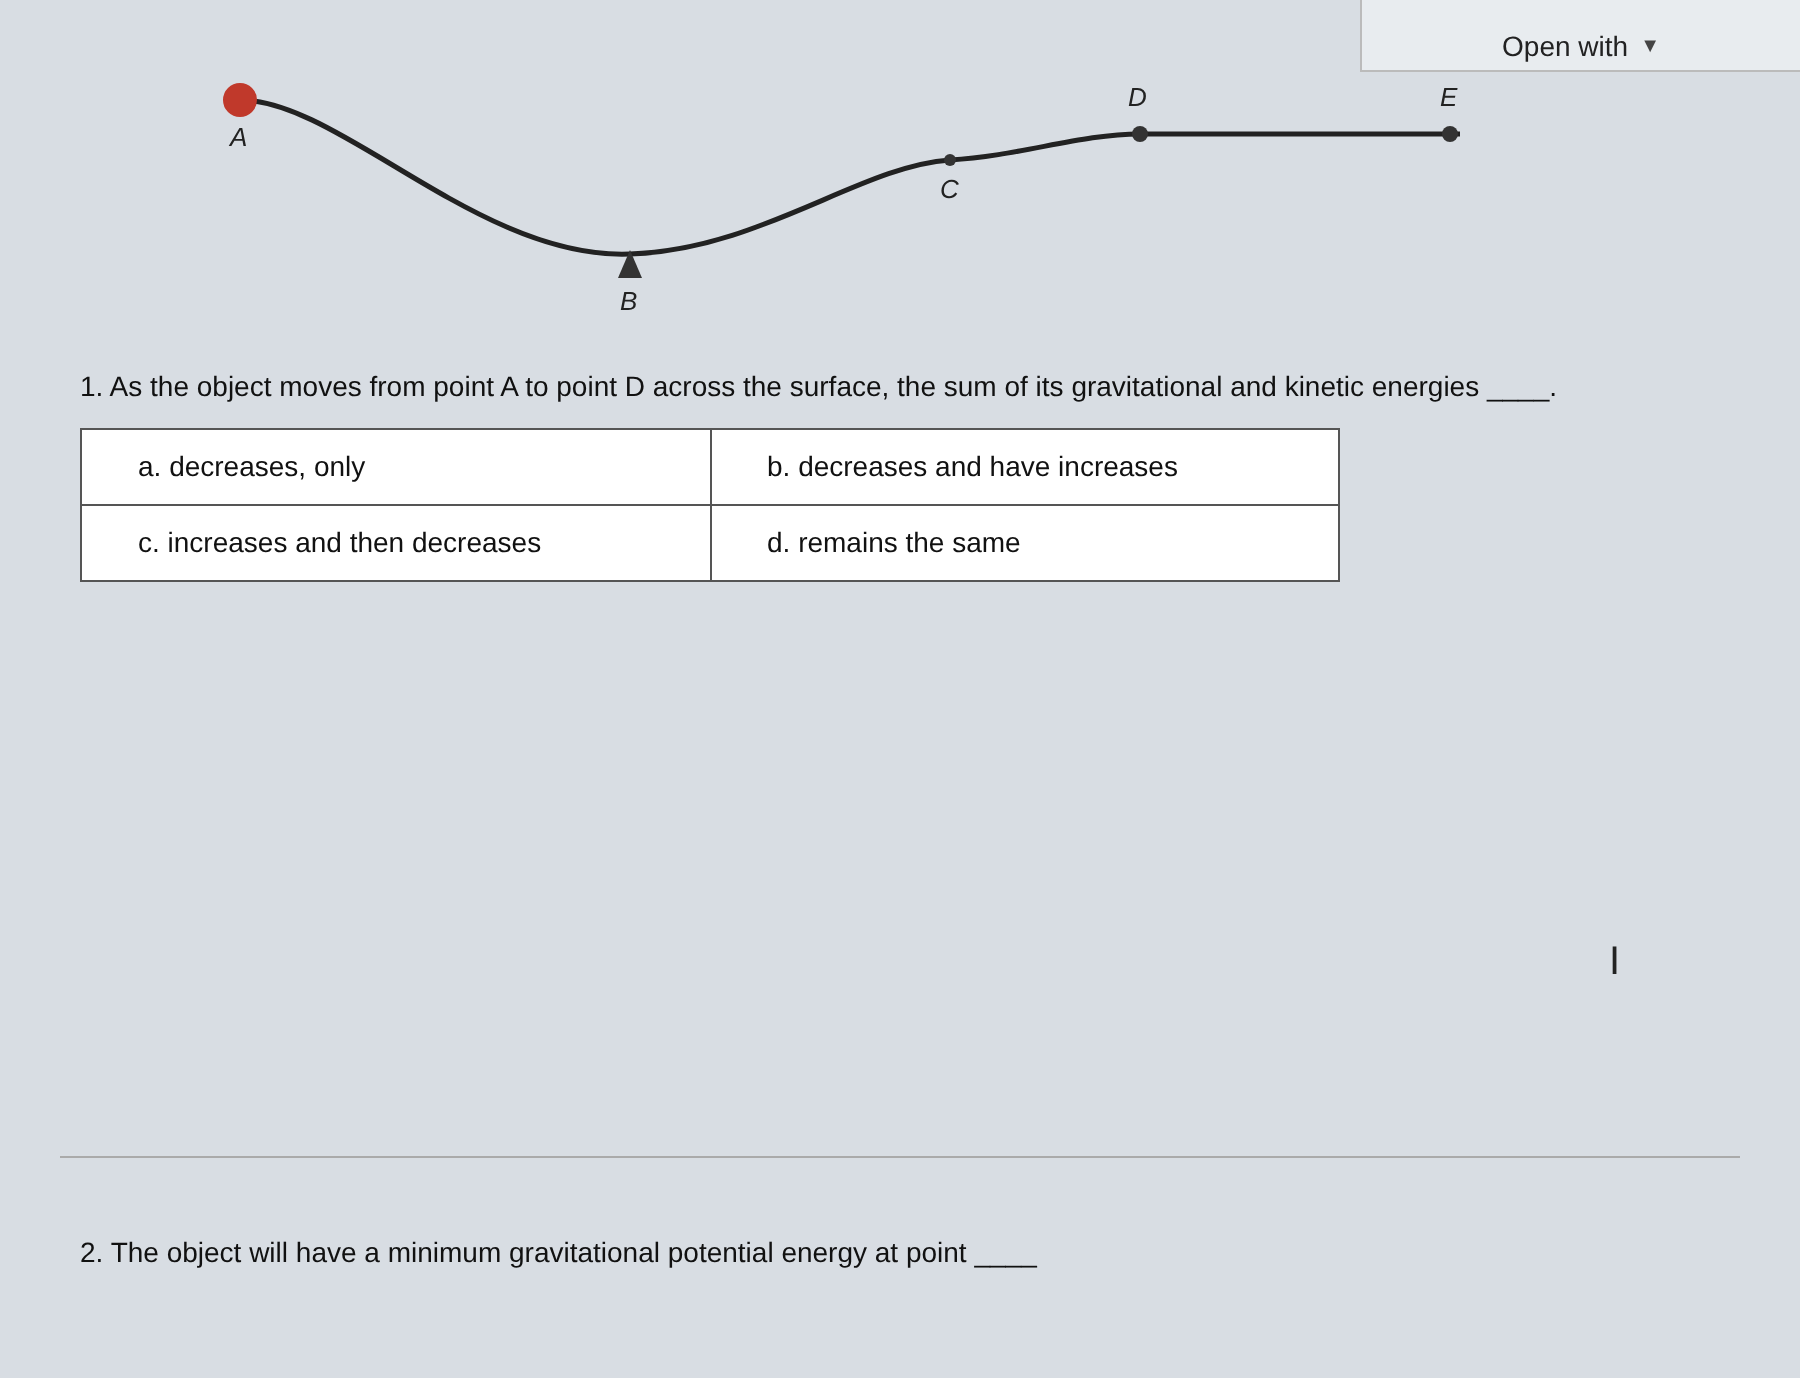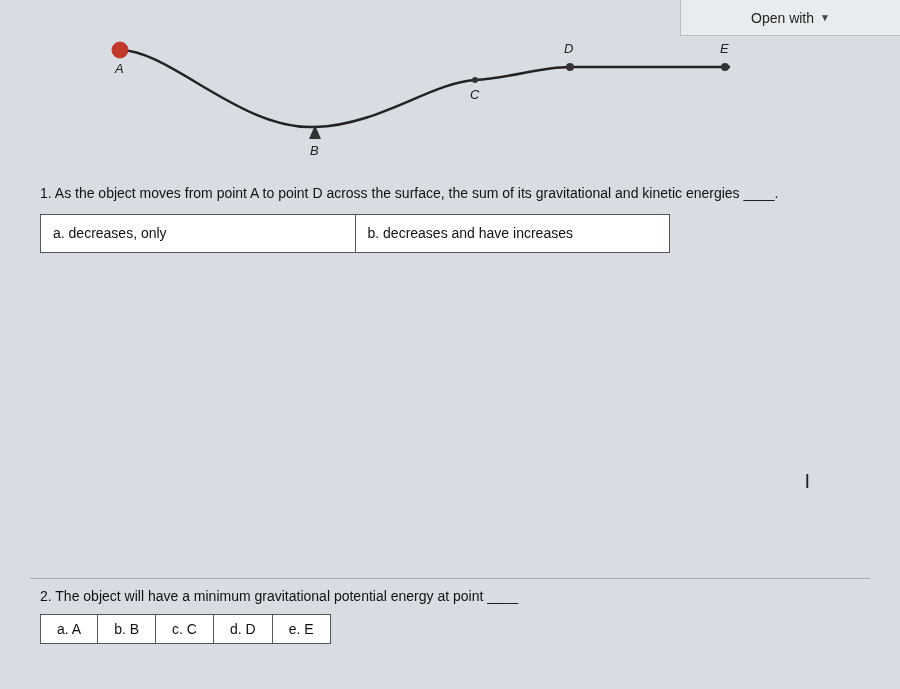--- a/index.html
+++ b/index.html
@@ -15,21 +15,21 @@
     }
 
     
     #top-bar {
       position: absolute;
       top: 0;
       right: 0;
       width: 220px;
       height: 36px;
       display: flex;
-      align-items: center;
+      align-items: flex-end;
       justify-content: center;
       background: #e8ecef;
       border-bottom: 1px solid #bbb;
       border-left: 1px solid #bbb;
     }
     #open-with-btn {
       display: flex;
       align-items: center;
       gap: 6px;
       cursor: pointer;
@@ -76,21 +76,21 @@
     }
 
     
     .answer-table {
       border-collapse: collapse;
       width: 630px;
       margin-top: 4px;
     }
     .answer-table td {
       border: 1px solid #555;
-      padding: 8px 12px;
+      padding: 8px 28px;
       width: 50%;
       vertical-align: top;
       font-size: 14px;
       background: #fff;
     }
 
     
     #cursor {
       position: absolute;
       top: 470px;
@@ -166,36 +166,29 @@
   </div>
 
   <div id="question1">
     <div id="question1-text">1. As the object moves from point A to point D across the surface, the sum of its gravitational and kinetic energies ____.</div>
     <table class="answer-table">
       <tbody>
           <tr>
         <td>a. decreases, only</td>
         <td>b. decreases and have increases</td>
       </tr>
+      <tr>
+        <td>c. increases and then decreases</td>
+        <td>d. remains the same</td>
+      </tr>
     </tbody>
       </table>
   </div>
 
 </div>
 
 <div id="cursor">I</div>
 
 <div id="divider"></div>
 
 <div id="question2">
   <div id="question2-text">2. The object will have a minimum gravitational potential energy at point ____</div>
-  <table class="answer-row-table">
-    <tbody>
-        <tr>
-      <td>a. A</td>
-      <td>b. B</td>
-      <td>c. C</td>
-      <td>d. D</td>
-      <td>e. E</td>
-    </tr>
-  </tbody>
-    </table>
 </div>
 
 </body></html>

